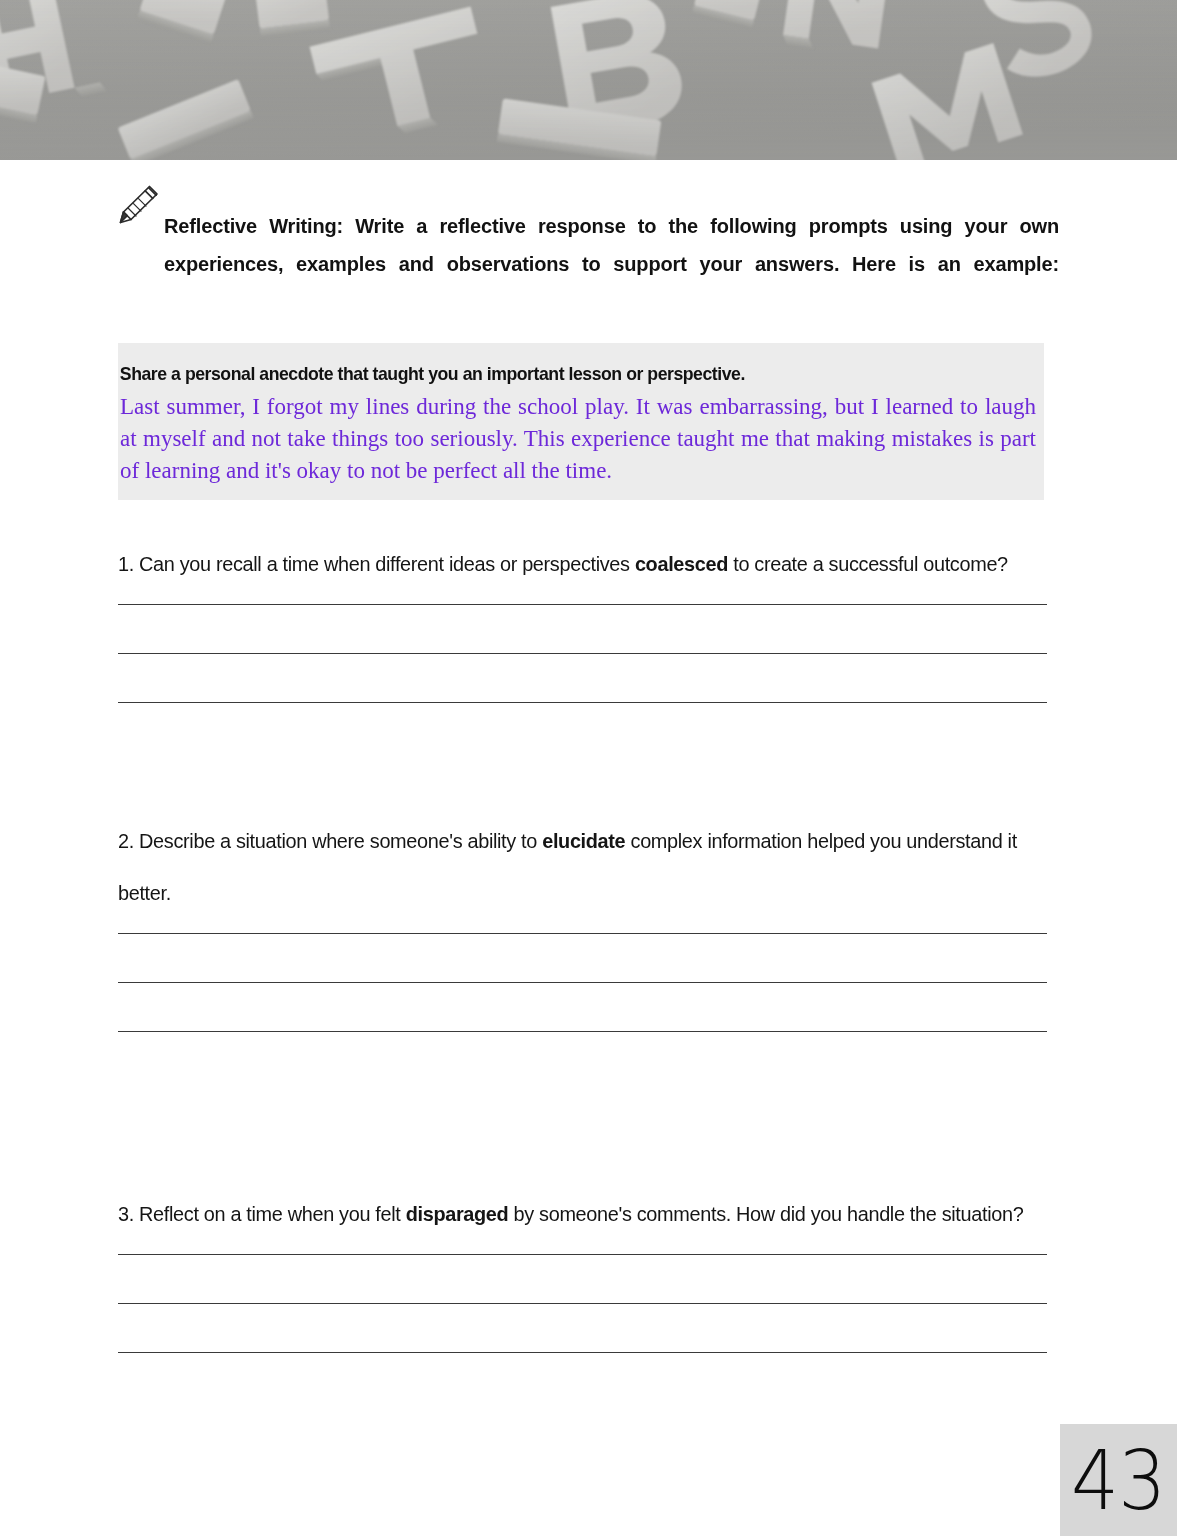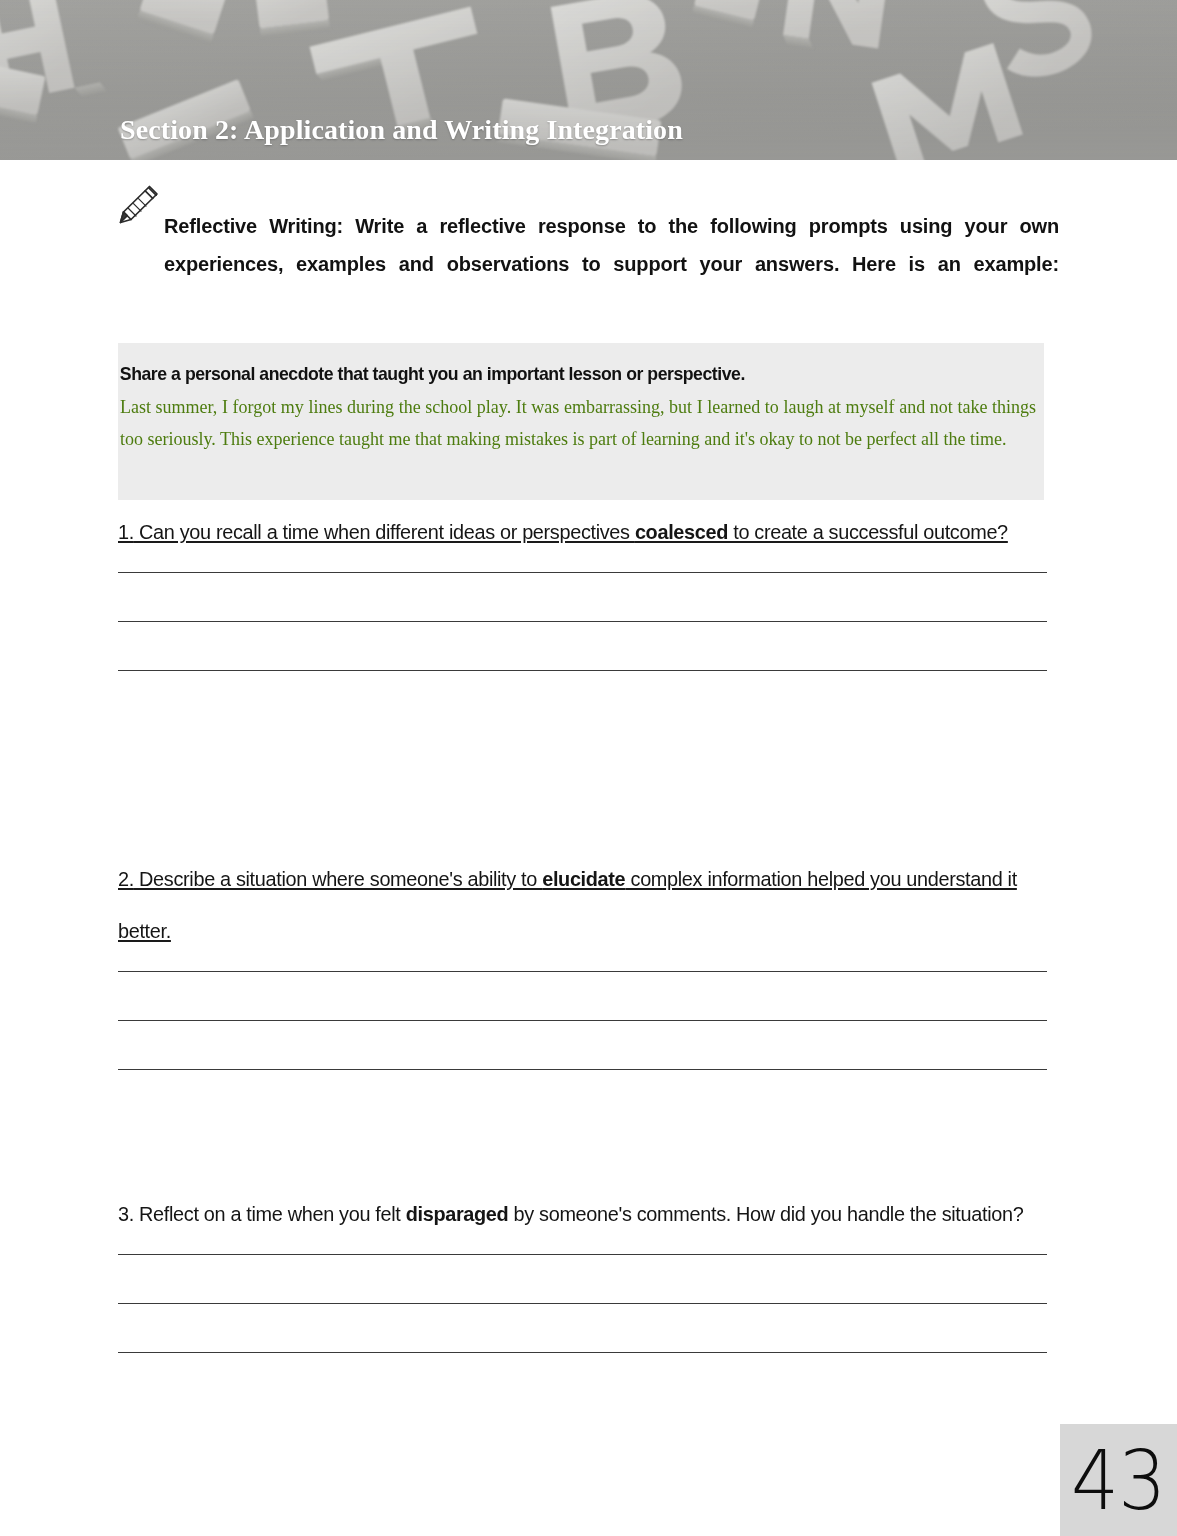--- a/index.html
+++ b/index.html
@@ -104,23 +104,23 @@
     color: #111111;
     line-height: 26px;
     letter-spacing: -0.5px;
     transform: scaleX(0.93);
     transform-origin: left center;
     white-space: nowrap;
     padding-left: 2px;
   }
   .example-body {
     font-family: "Liberation Serif", serif;
-    font-size: 18px;
+    font-size: 23px;
     line-height: 32px;
-    color: #4d7c0f;
+    color: #6d28d9;
     text-align: justify;
     text-justify: inter-word;
     padding-left: 2px;
     padding-right: 8px;
     margin-top: 4px;
   }
 
   
   .question-block {
     position: absolute;
@@ -260,21 +260,20 @@
         </g>
 
         <g transform="translate(-16,70) rotate(12 30 20)">
           <rect width="58" height="40" rx="3" fill="url(#face)"></rect>
           <rect y="40" width="58" height="8" fill="url(#side)"></rect>
         </g>
       </g>
     </svg>
   </div>
   <div class="banner-tint"></div>
-  <div class="banner-title">Section 2: Application and Writing Integration</div>
 </div>
 
 <div class="instruction-row">
   <span class="pencil-icon">
     <svg width="52" height="52" viewBox="0 0 52 52" xmlns="http://www.w3.org/2000/svg">
       <g fill="none" stroke="#2b2b2b" stroke-width="1.7" stroke-linejoin="round" stroke-linecap="round">
 
         <path d="M8.5 44.5 L11.5 34 L37.5 8.5 L45 16 L19 41.5 Z" fill="#ffffff"></path>
 
         <path d="M33.2 12.8 L40.7 20.3"></path>
@@ -290,32 +289,32 @@
     </svg>
   </span>
   <div class="instruction-text">Reflective Writing: Write a reflective response to the following prompts using your own experiences, examples and observations to support your answers. Here is an example:</div>
 </div>
 
 <div class="example-box">
   <div class="example-heading">Share a personal anecdote that taught you an important lesson or perspective.</div>
   <div class="example-body">Last summer, I forgot my lines during the school play. It was embarrassing, but I learned to laugh at myself and not take things too seriously. This experience taught me that making mistakes is part of learning and it's okay to not be perfect all the time.</div>
 </div>
 
-<div class="question-block" id="q1" style="top: 506px; text-decoration: underline;">
+<div class="question-block" id="q1" style="top: 538px;">
   <div class="question-text">
     <span>1.</span><span> Can you recall a time when different ideas or perspectives </span><b>coalesced</b><span> to create a successful outcome?</span>
   </div>
   <div class="answer-lines">
     <div class="answer-line"></div>
     <div class="answer-line"></div>
     <div class="answer-line"></div>
   </div>
 </div>
 
-<div class="question-block" id="q2" style="top: 853px; text-decoration: underline;">
+<div class="question-block" id="q2" style="top: 815px;">
   <div class="question-text">
     <span>2.</span><span> Describe a situation where someone's ability to </span><b>elucidate</b><span> complex information helped you understand it better.</span>
   </div>
   <div class="answer-lines">
     <div class="answer-line"></div>
     <div class="answer-line"></div>
     <div class="answer-line"></div>
   </div>
 </div>
 

